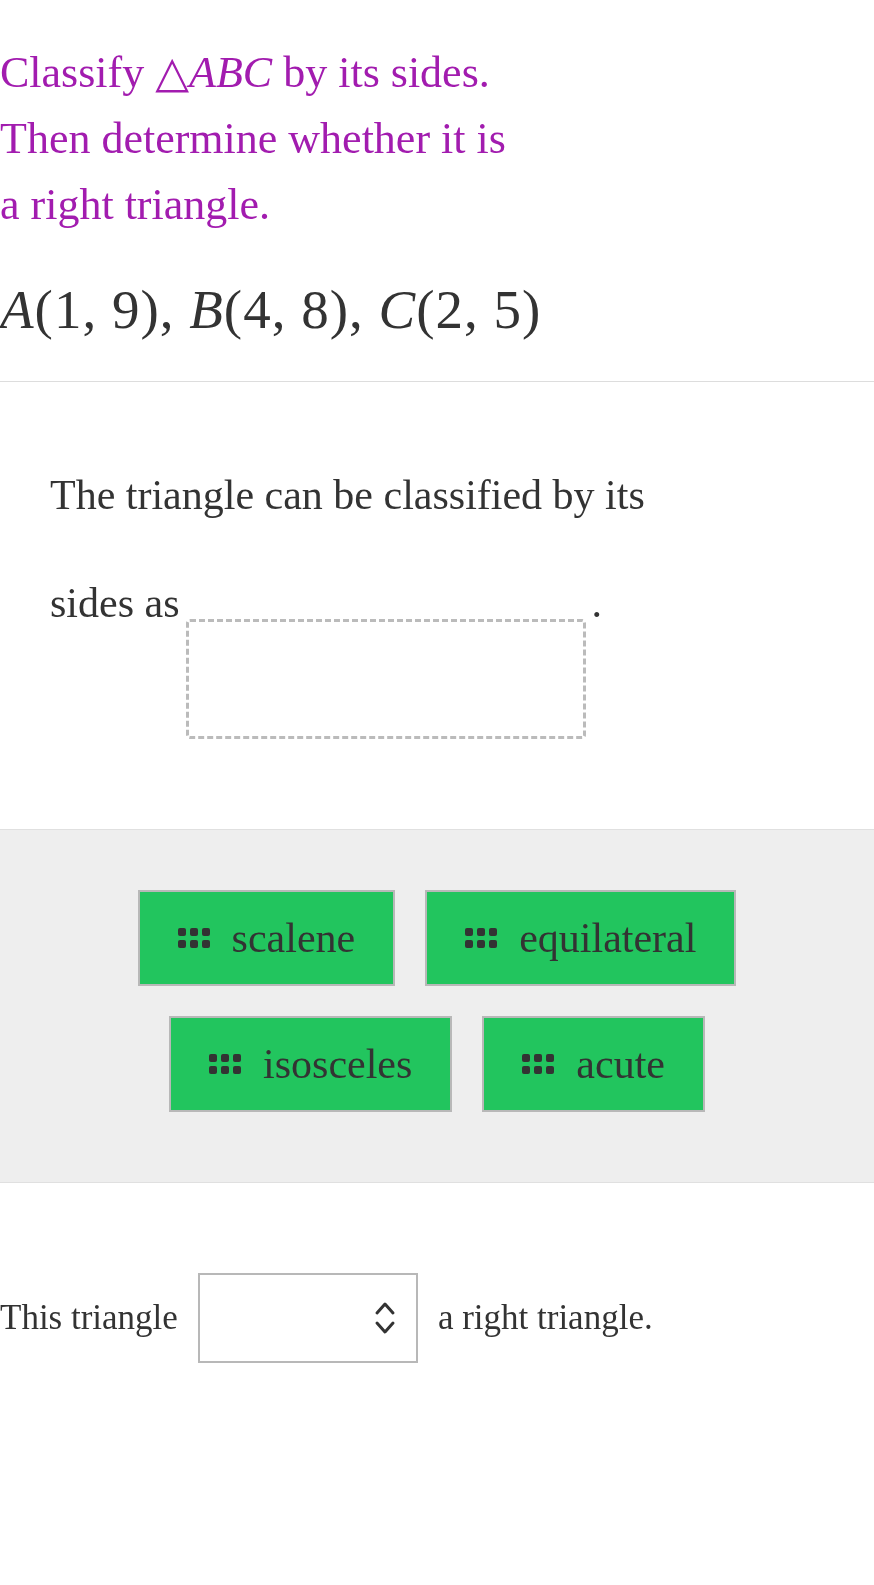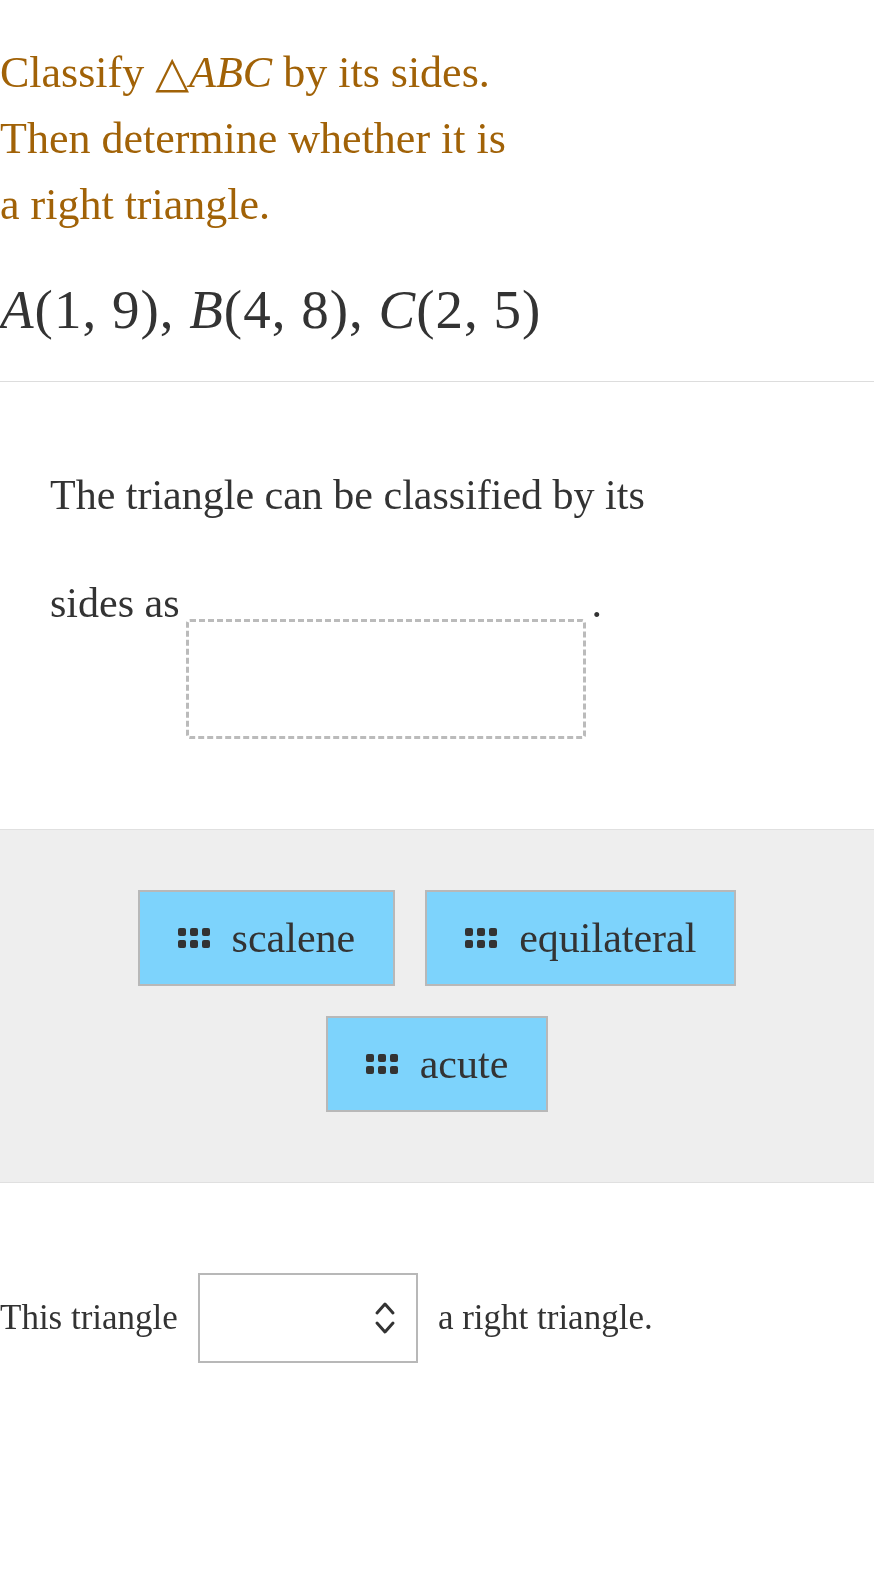--- a/index.html
+++ b/index.html
@@ -10,21 +10,21 @@
     background: #fff;
     overflow: hidden;
   }
   .problem-section {
     padding: 40px 0 40px 0;
     border-bottom: 1px solid #ddd;
   }
   .problem-text {
     font-size: 44px;
     line-height: 1.5;
-    color: #a16207;
+    color: #a21caf;
     margin-bottom: 40px;
   }
   .triangle-symbol {
     font-family: 'Times New Roman', serif;
   }
   .math-var {
     font-style: italic;
     font-family: 'Times New Roman', serif;
   }
   .coords {
@@ -68,21 +68,21 @@
     background: #eeeeee;
     padding: 60px 40px 70px 40px;
     display: flex;
     flex-wrap: wrap;
     gap: 30px;
     justify-content: center;
     border-top: 1px solid #e0e0e0;
     border-bottom: 1px solid #e0e0e0;
   }
   .option-chip {
-    background: #7dd3fc;
+    background: #22c55e;
     border: 2px solid #b8b8b8;
     padding: 22px 38px;
     font-size: 42px;
     color: #333;
     display: flex;
     align-items: center;
     gap: 22px;
     cursor: grab;
     font-family: Georgia, serif;
   }
@@ -170,20 +170,31 @@
         <span></span>
         <span></span>
         <span></span>
         <span></span>
         <span></span>
         <span></span>
       </span>
     <span>equilateral</span>
   </div>
   <div class="row2">
+    <div class="option-chip">
+      <span class="drag-icon">
+          <span></span>
+          <span></span>
+          <span></span>
+          <span></span>
+          <span></span>
+          <span></span>
+        </span>
+      <span>isosceles</span>
+    </div>
     <div class="option-chip">
       <span class="drag-icon">
           <span></span>
           <span></span>
           <span></span>
           <span></span>
           <span></span>
           <span></span>
         </span>
       <span>acute</span>

